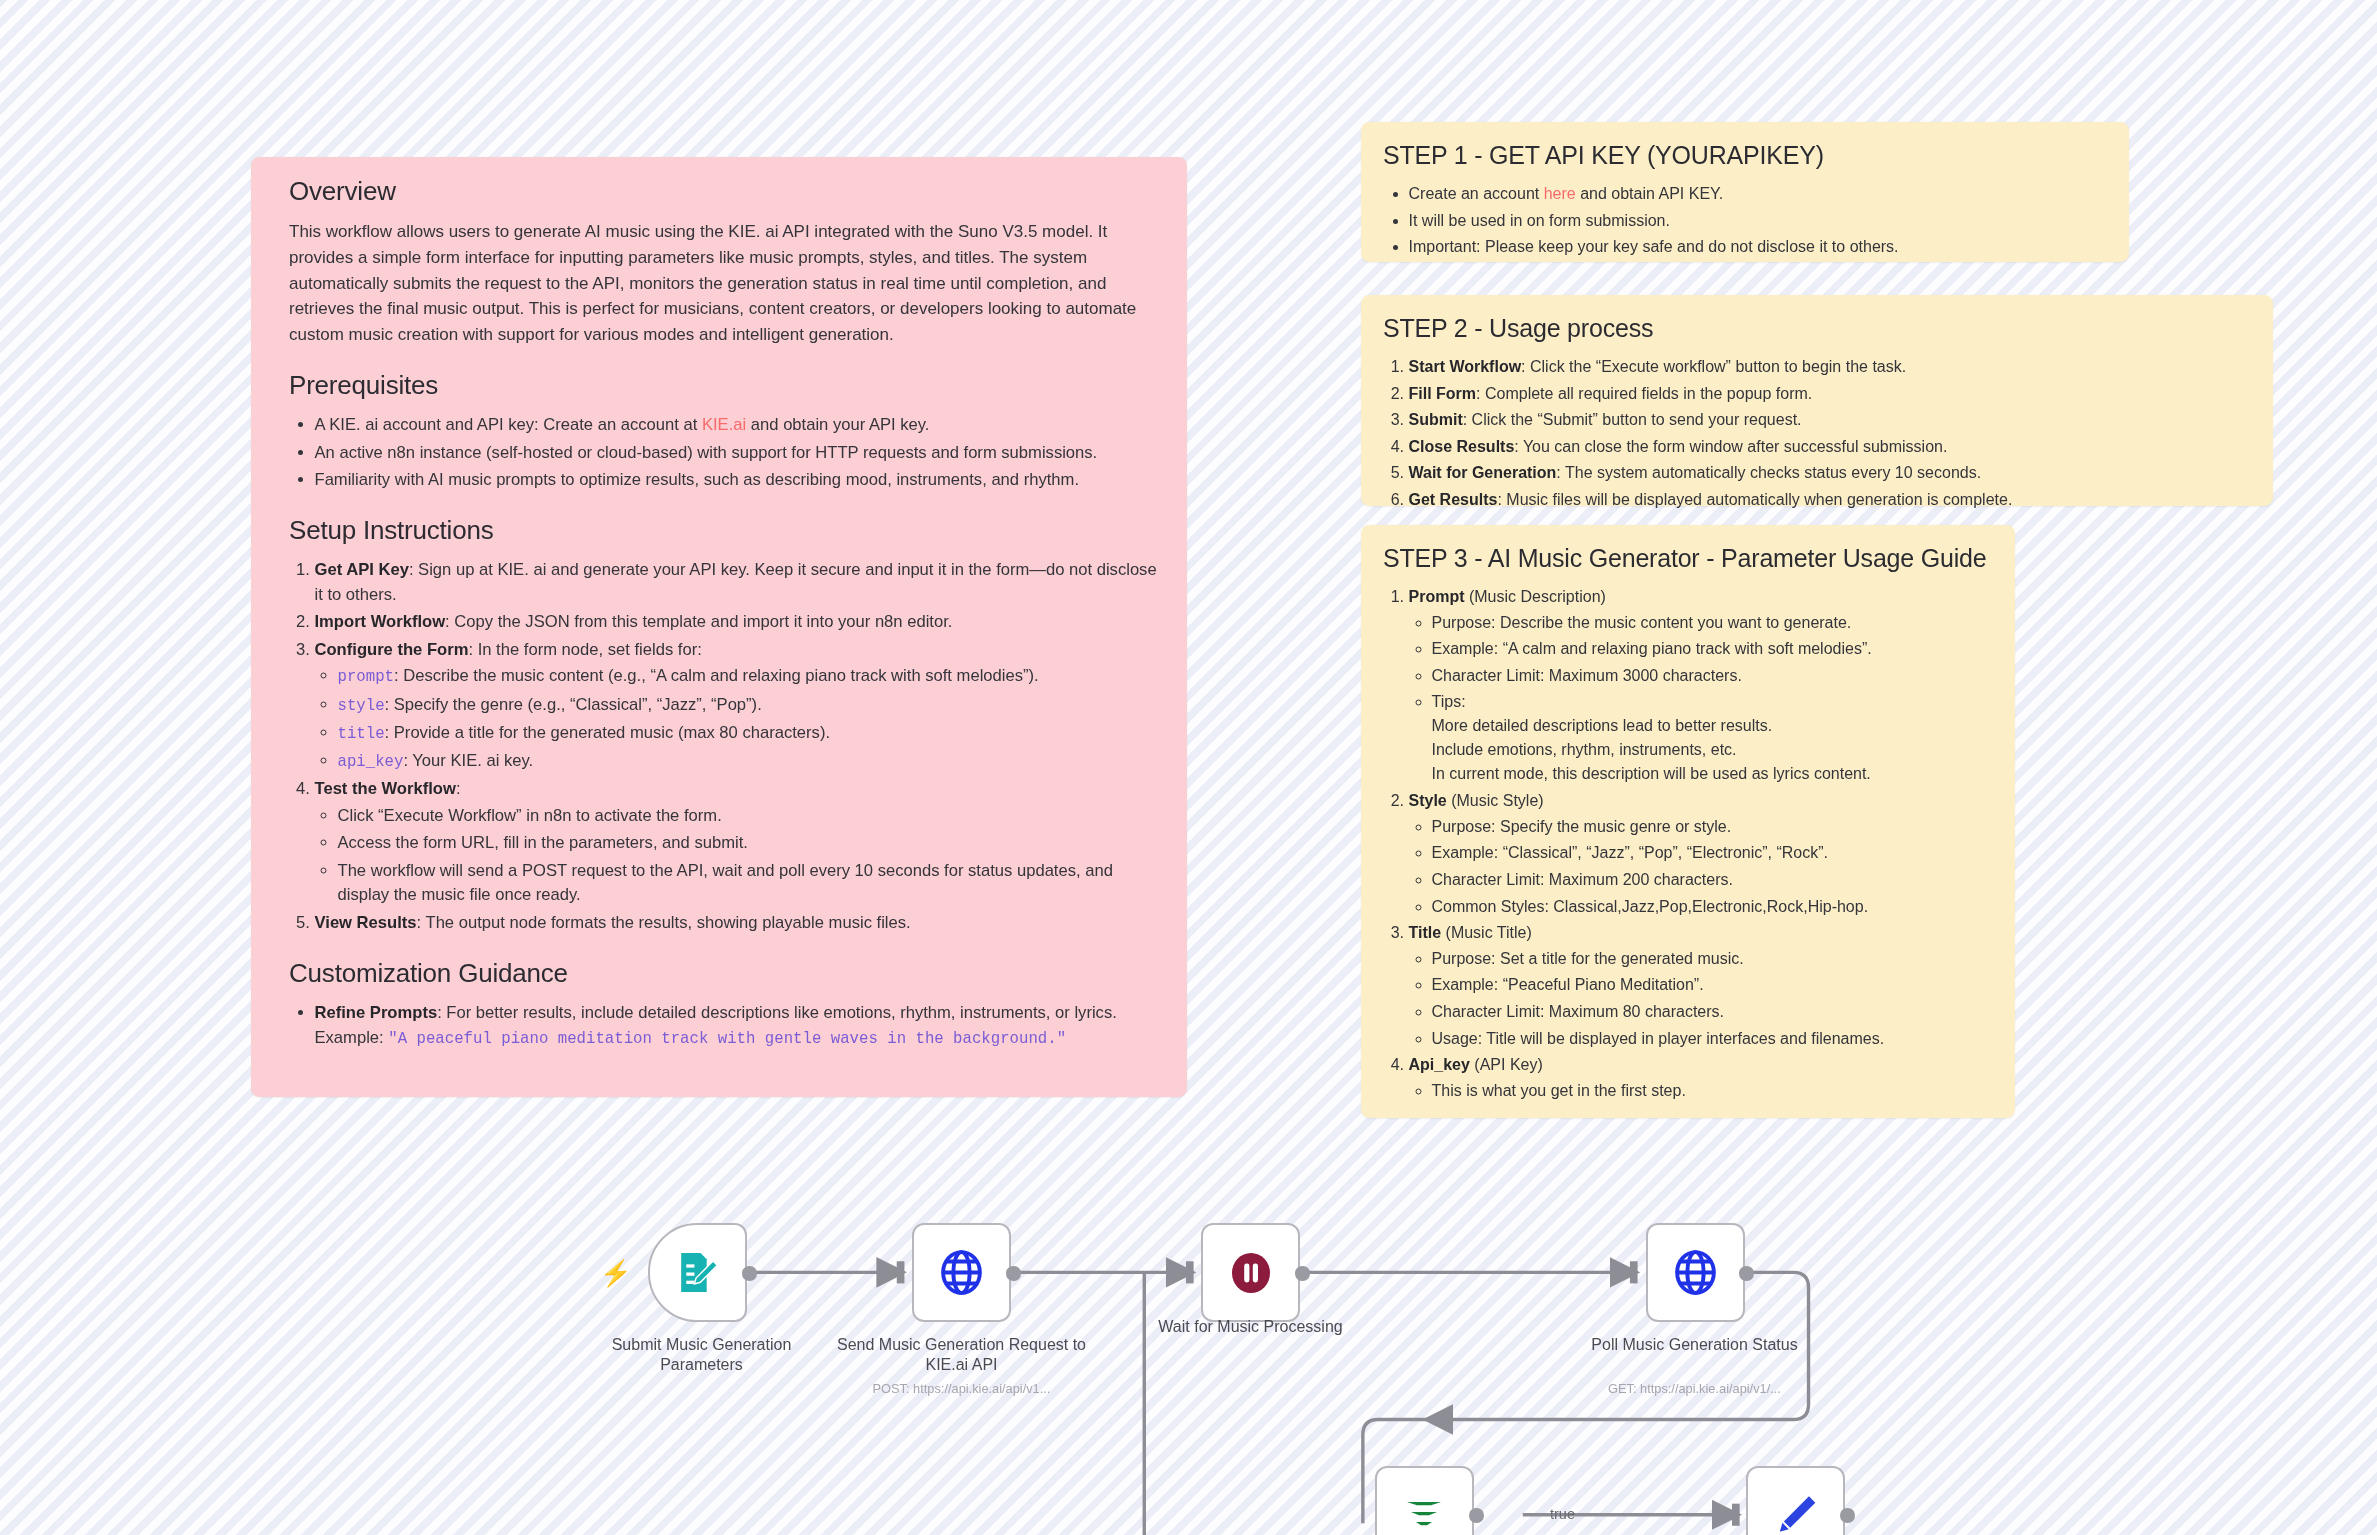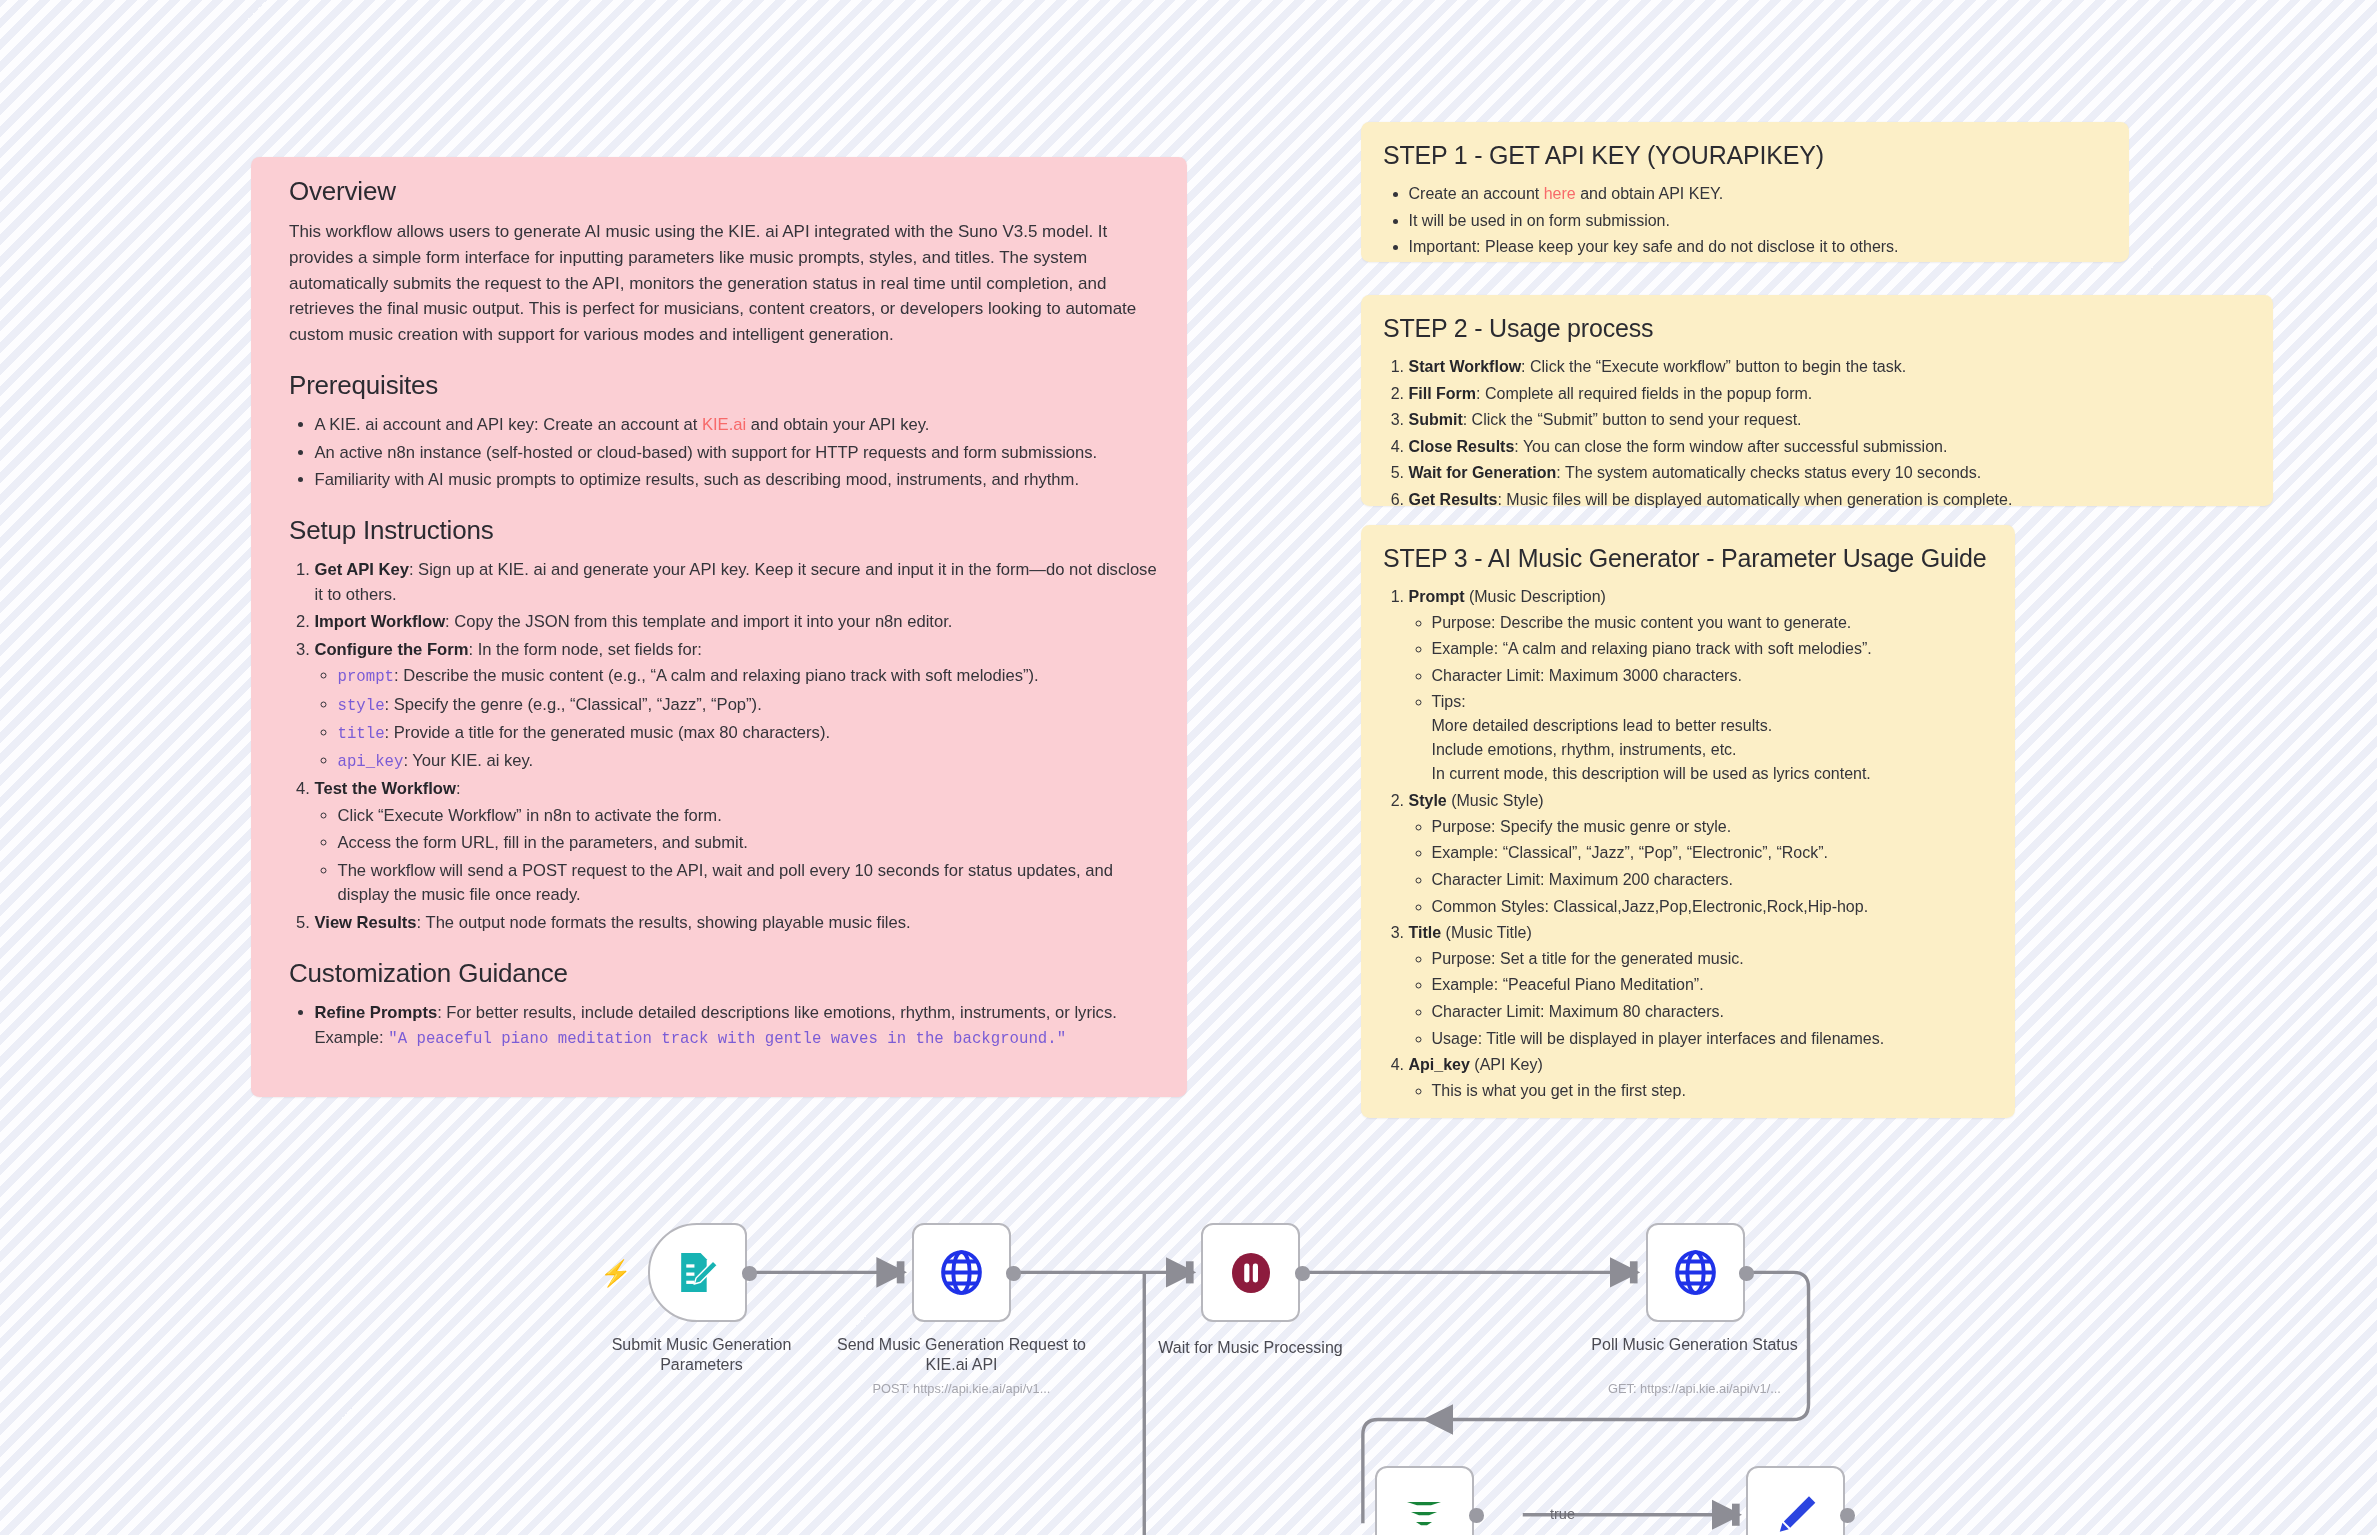--- a/index.html
+++ b/index.html
@@ -269,21 +269,21 @@
   <div class="node-sub" style="left:834px; top:249px;">POST: https://api.kie.ai/api/v1...</div>
 
   <div class="node" style="left:1201px; top:91px;">
     <svg width="48" height="48" viewBox="0 0 24 24">
       <ellipse cx="12" cy="12" rx="9.5" ry="10" fill="#8d1b3d"></ellipse>
       <rect x="8.6" y="7.3" width="2.6" height="9.4" rx="1.2" fill="#fff"></rect>
       <rect x="12.9" y="7.3" width="2.6" height="9.4" rx="1.2" fill="#fff"></rect>
     </svg>
   </div>
   <div class="dot" style="left:1295px; top:134px;"></div>
-  <div class="node-label" style="left:1123px; top:206px;">Wait for Music Processing</div>
+  <div class="node-label" style="left:1123px; top:185px;">Wait for Music Processing</div>
 
   <div class="node" style="left:1646px; top:91px;">
     <svg width="49" height="49" viewBox="0 0 24 24">
       <ellipse cx="12" cy="12" rx="9" ry="10" fill="none" stroke="#1f32e8" stroke-width="1.9"></ellipse>
       <ellipse cx="12" cy="12" rx="4" ry="10" fill="none" stroke="#1f32e8" stroke-width="1.9"></ellipse>
       <line x1="3" y1="12" x2="21" y2="12" stroke="#1f32e8" stroke-width="1.9"></line>
       <line x1="4.4" y1="6.6" x2="19.6" y2="6.6" stroke="#1f32e8" stroke-width="1.9"></line>
       <line x1="4.4" y1="17.4" x2="19.6" y2="17.4" stroke="#1f32e8" stroke-width="1.9"></line>
     </svg>
   </div>

